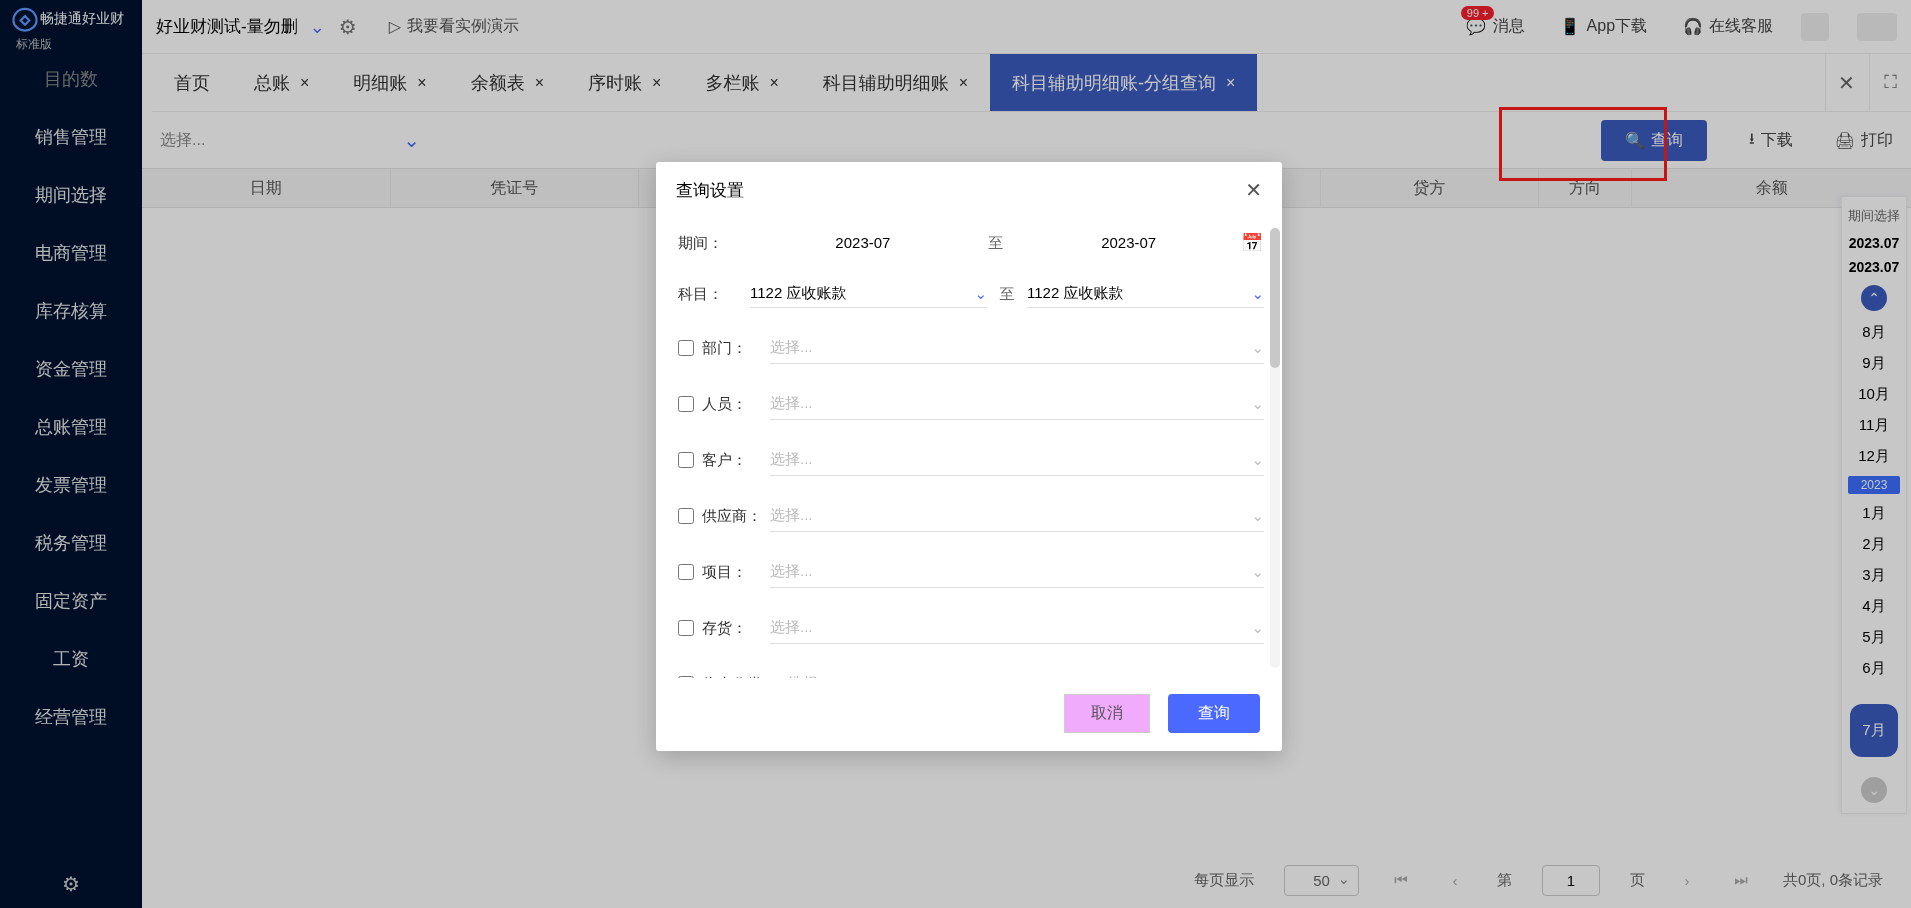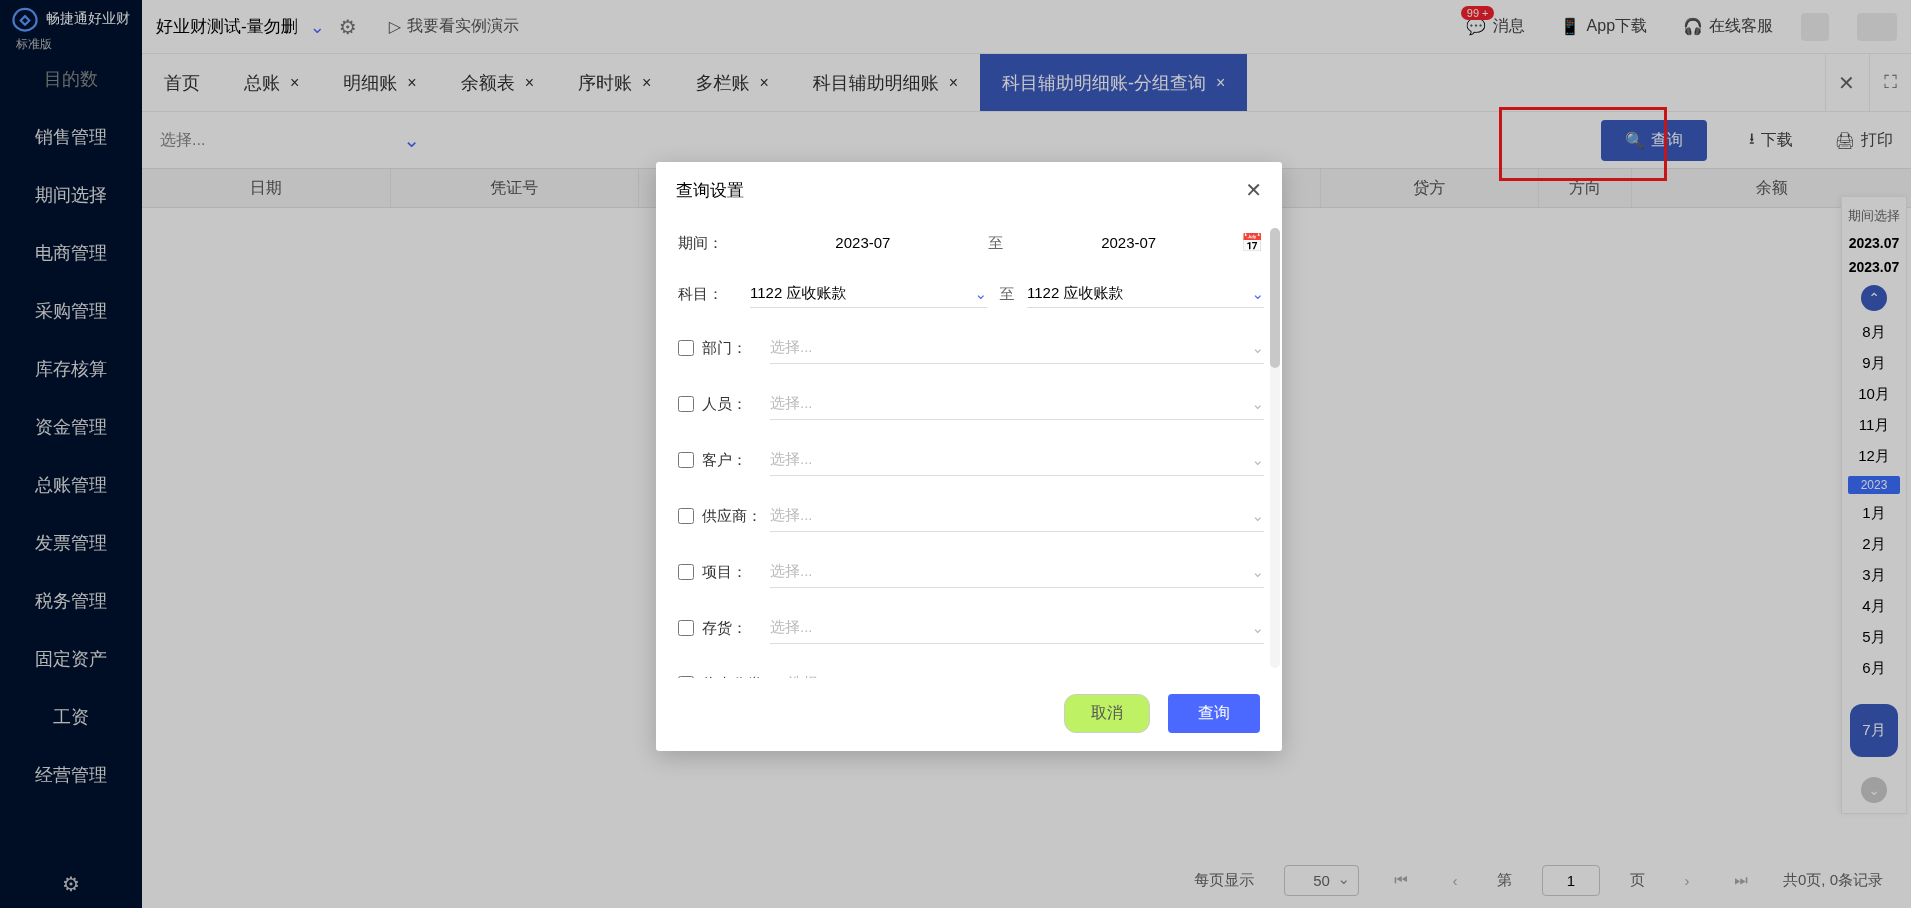--- a/index.html
+++ b/index.html
@@ -1,36 +1,36 @@
 <!DOCTYPE html>
 <html><head>
 <meta charset="utf-8">
 <style>
 * { box-sizing: border-box; margin: 0; padding: 0; font-family: "Microsoft YaHei", Arial, sans-serif; }
 body { width: 1911px; height: 908px; overflow: hidden; background: #fff; position: relative; }
 .sidebar { position: absolute; left: 0; top: 0; width: 142px; height: 908px; background: #001230; color: #fff; display: flex; flex-direction: column; }
-.logo-area { display: flex; align-items: center; padding: 6px 10px; gap: 6px; }
+.logo-area { display: flex; align-items: center; padding: 6px 10px; }
 .logo-icon { width: 30px; height: 26px; }
 .logo-text { font-size: 14px; color: #fff; }
 .edition { font-size: 12px; color: #bbb; padding-left: 16px; margin-top: -2px; margin-bottom: 8px; }
 .side-items { flex: 1; overflow: hidden; }
 .side-item { text-align: center; font-size: 18px; color: #e8e8e8; padding: 17px 0; cursor: pointer; }
 .side-footer { text-align: center; padding: 12px 0; font-size: 20px; color: #ccc; }
 .main { position: absolute; left: 142px; top: 0; right: 0; height: 908px; display: flex; flex-direction: column; }
 .topbar { height: 54px; display: flex; align-items: center; padding: 0 14px; gap: 14px; border-bottom: 1px solid #eee; }
 .ws-select { display: flex; align-items: center; gap: 12px; font-size: 17px; cursor: pointer; }
 .ws-select .chev { color: #4b68ff; font-size: 18px; }
 .gear { color: #777; font-size: 20px; cursor: pointer; }
 .demo-link { display: flex; align-items: center; gap: 6px; color: #555; font-size: 16px; cursor: pointer; margin-left: 18px; }
 .top-spacer { flex: 1; }
 .top-action { display: flex; align-items: center; gap: 6px; color: #444; font-size: 16px; cursor: pointer; position: relative; margin-left: 22px; }
 .badge99 { position: absolute; top: -10px; left: -6px; background: #f5222d; color: #fff; font-size: 11px; padding: 1px 6px; border-radius: 8px; }
 .avatar-placeholder { width: 28px; height: 28px; background: #eee; border-radius: 4px; margin-left: 14px; }
 .avatar-placeholder.wide { width: 40px; }
-.tabsbar { height: 58px; display: flex; align-items: center; border-bottom: 1px solid #eee; position: relative; }
+.tabsbar { height: 58px; display: flex; align-items: center; border-bottom: 1px solid #eee; position: relative; margin-left: 10px; }
 .tab { display: flex; align-items: center; gap: 10px; font-size: 18px; color: #333; padding: 0 22px; height: 100%; cursor: pointer; }
 .tab.active { background: #3b5bbf; color: #fff; }
 .tab .x { font-size: 16px; color: inherit; cursor: pointer; }
 .tab-close-all { position: absolute; right: 44px; top: 0; width: 42px; height: 100%; display: flex; align-items: center; justify-content: center; border-left: 1px solid #eee; cursor: pointer; font-size: 20px; color: #666; }
 .tab-expand { position: absolute; right: 0; top: 0; width: 42px; height: 100%; display: flex; align-items: center; justify-content: center; border-left: 1px solid #eee; cursor: pointer; font-size: 18px; color: #666; }
 .toolbar { height: 56px; display: flex; align-items: center; padding: 0 18px; gap: 12px; }
 .select-placeholder { display: flex; align-items: center; gap: 12px; color: #888; font-size: 16px; width: 260px; cursor: pointer; }
 .select-placeholder .chev { color: #4b68ff; font-size: 20px; margin-left: auto; }
 .tb-spacer { flex: 1; }
 .query-btn { background: #3b5bbf; color: #fff; border: 0; font-size: 16px; padding: 10px 24px; border-radius: 4px; cursor: pointer; display: flex; align-items: center; gap: 6px; }
@@ -63,42 +63,41 @@
 .mrow .chk-lbl { display: flex; align-items: center; gap: 8px; width: 92px; color: #333; }
 .mrow input[type=checkbox] { width: 16px; height: 16px; }
 .date-part { flex: 1; text-align: center; padding: 4px 0; border-bottom: 1px solid transparent; }
 .to-sep { width: 40px; text-align: center; color: #666; }
 .cal-icon { color: #3b5bbf; font-size: 18px; cursor: pointer; }
 .km-input { flex: 1; display: flex; align-items: center; border-bottom: 1px solid #ddd; padding: 4px 0; cursor: pointer; }
 .km-input .chev { color: #4b68ff; margin-left: auto; }
 .sel-input { flex: 1; display: flex; align-items: center; border-bottom: 1px solid #ddd; padding: 6px 0; cursor: pointer; color: #bbb; }
 .sel-input .chev { margin-left: auto; color: #bbb; }
 .modal-foot { display: flex; justify-content: flex-end; gap: 18px; padding: 16px 22px 18px; }
-.btn-cancel { border: 1px solid #ccc; background: #bef264; color: #555; font-size: 16px; padding: 2px 26px; border-radius: 12px; cursor: pointer; }
+.btn-cancel { border: 1px solid #ccc; background: #f0abfc; color: #555; font-size: 16px; padding: 2px 26px; border-radius: 0; cursor: pointer; }
 .btn-ok { border: 0; background: #4b68ff; color: #fff; font-size: 16px; padding: 9px 30px; border-radius: 4px; cursor: pointer; }
 .scrollbar-mock { position: absolute; right: 2px; top: 10px; width: 10px; height: 440px; background: #f4f4f4; border-radius: 5px; }
 .scrollbar-mock::after { content: ''; position: absolute; top: 0; left: 0; width: 100%; height: 140px; background: #c8c8c8; border-radius: 5px; }
 </style>
 </head>
 <body>
 
 <div class="sidebar">
   <div class="logo-area">
     <svg class="logo-icon" viewBox="0 0 40 36">
         <path d="M20 4 C10 4 4 12 4 20 C4 28 12 34 20 34 C28 34 36 28 36 20 C36 12 30 4 20 4 Z M20 14 L26 20 L20 26 L14 20 Z" fill="none" stroke="#5b9bff" stroke-width="3"></path>
       </svg>
     <span class="logo-text">畅捷通好业财</span>
   </div>
   <div class="edition">标准版</div>
   <div class="side-items">
     <div class="side-item" style="padding-top:6px;color:#888">目的数</div>
     <div class="side-item">销售管理</div>
     <div class="side-item">期间选择</div>
     <div class="side-item">电商管理</div>
-    <div class="side-item">采购管理</div>
     <div class="side-item">库存核算</div>
     <div class="side-item">资金管理</div>
     <div class="side-item">总账管理</div>
     <div class="side-item">发票管理</div>
     <div class="side-item">税务管理</div>
     <div class="side-item">固定资产</div>
     <div class="side-item">工资</div>
     <div class="side-item">经营管理</div>
 
   </div>

